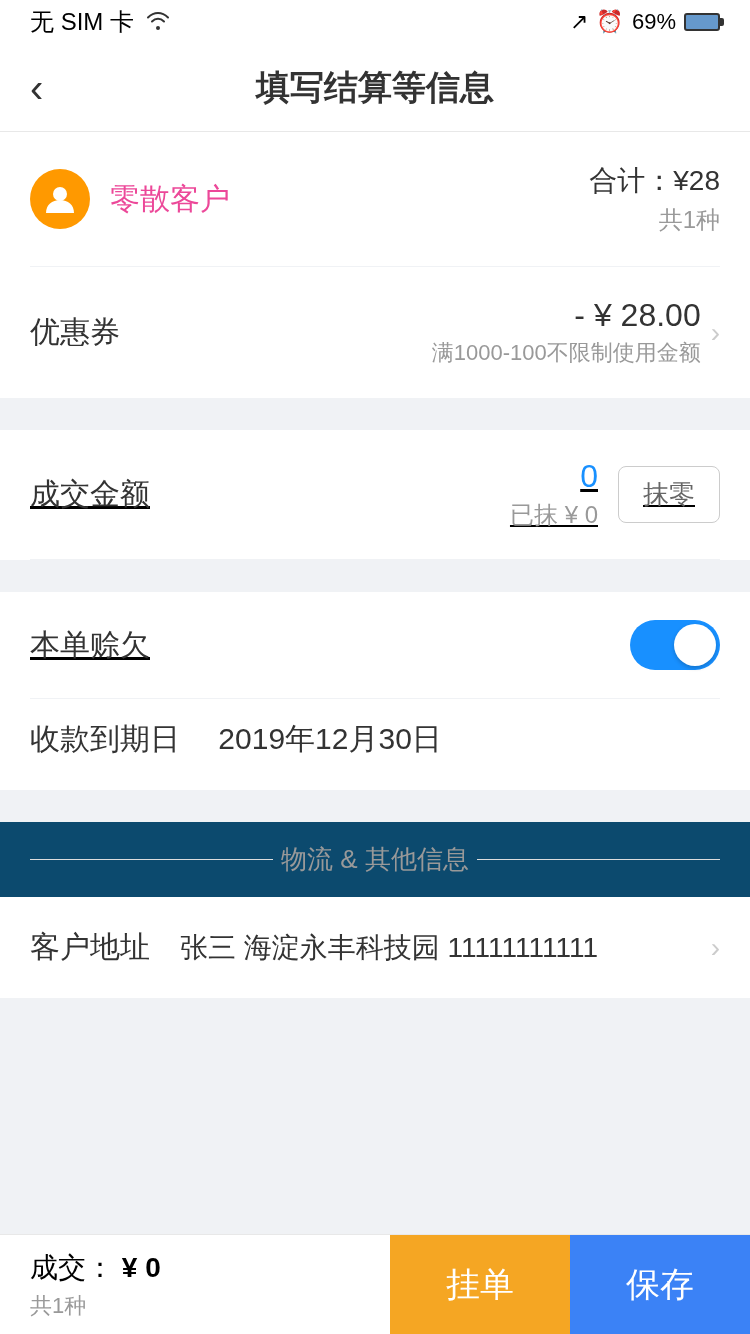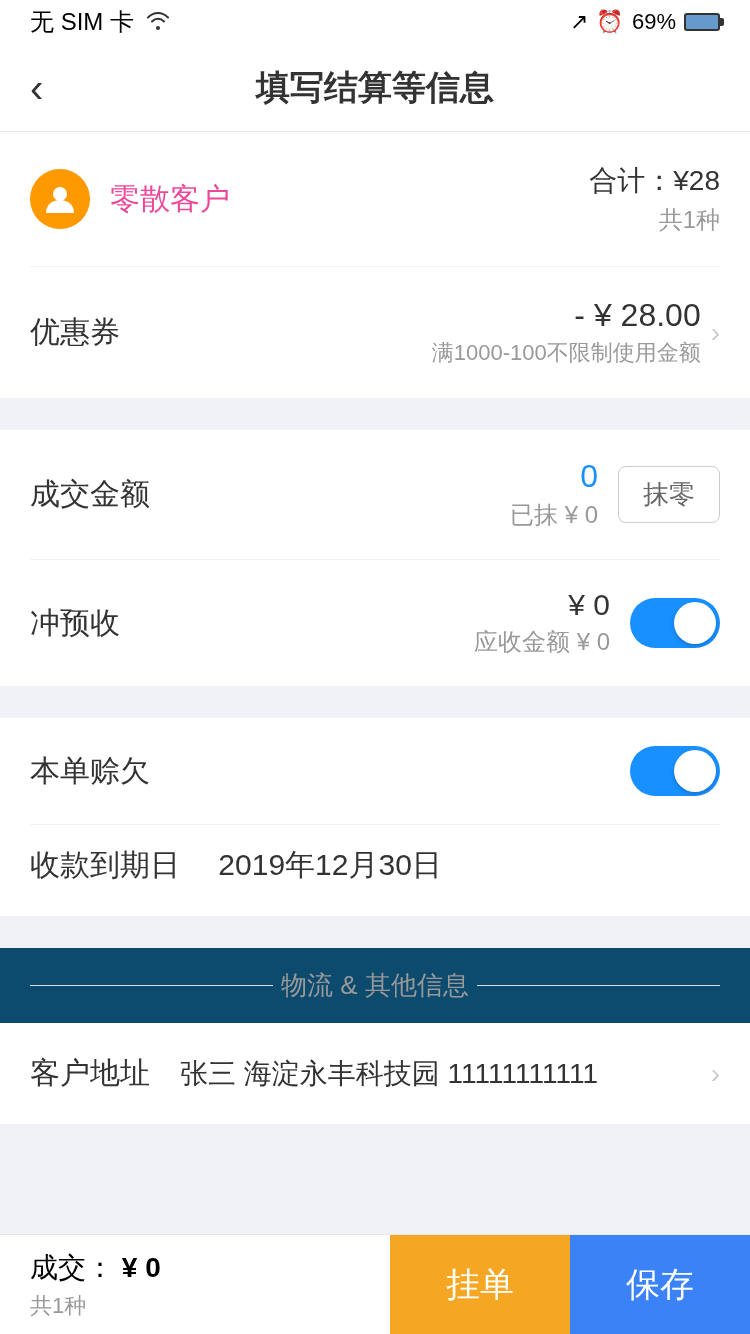--- a/index.html
+++ b/index.html
@@ -176,20 +176,21 @@
       background: #f0f2f5;
     }
 
     
     .form-row {
       display: flex;
       align-items: center;
       justify-content: space-between;
       padding: 28px 30px;
       background: #fff;
+      text-decoration: underline;
     }
     .form-label {
       font-size: 30px;
       color: #333;
       font-weight: 400;
     }
     .form-right {
       display: flex;
       align-items: center;
       gap: 20px;
@@ -403,32 +404,20 @@
       <div class="amount-block">
         <div class="amount-value">0</div>
         <div class="sub-text">已抹  ¥ 0</div>
       </div>
       <button class="round-button">抹零</button>
     </div>
   </div>
 
   <div class="divider"></div>
 
-  <div class="form-row">
-    <span class="form-label">冲预收</span>
-    <div class="form-right">
-      <div class="amount-block">
-        <div class="amount-main">¥ 0</div>
-        <div class="sub-text">应收金额 ¥ 0</div>
-      </div>
-      <div class="toggle">
-        <div class="toggle-knob"></div>
-      </div>
-    </div>
-  </div>
 </div>
 
 <div class="section-gap"></div>
 
 <div class="section">
   <div class="form-row">
     <span class="form-label">本单赊欠</span>
     <div class="toggle">
       <div class="toggle-knob"></div>
     </div>

